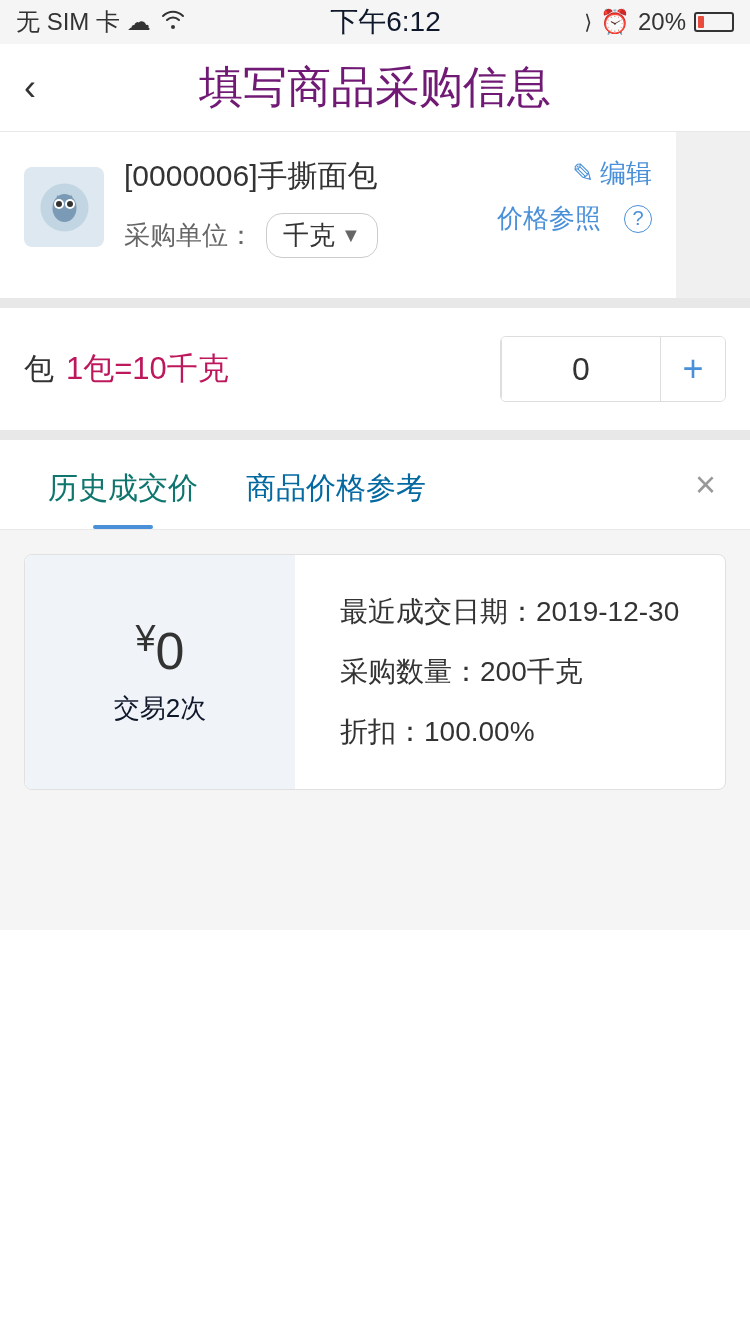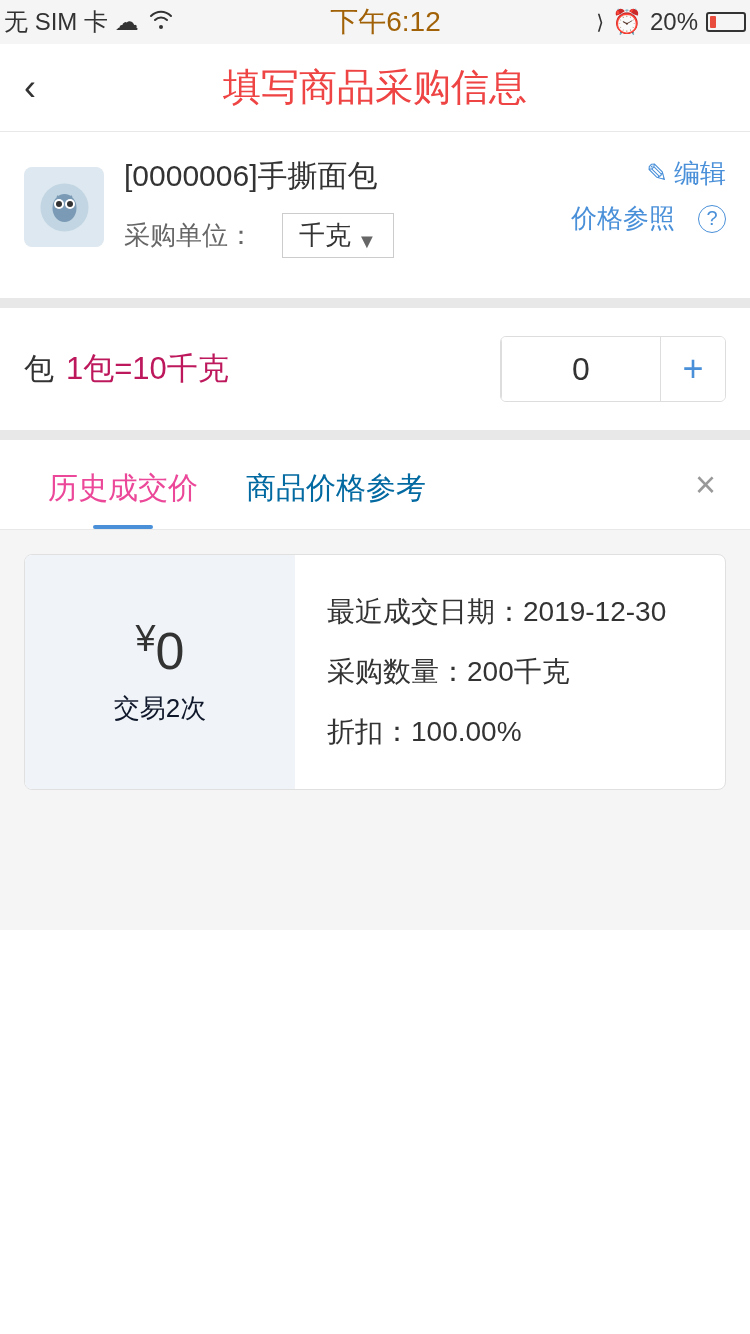--- a/index.html
+++ b/index.html
@@ -13,34 +13,34 @@
     }
 
     
     .status-bar {
       width: 750px;
       height: 44px;
       background: #f5f5f5;
       display: flex;
       align-items: center;
       justify-content: space-between;
-      padding: 0 4px;
+      padding: 0 16px;
       font-size: 26px;
     }
     .status-left {
       display: flex;
       align-items: center;
       gap: 8px;
       font-size: 24px;
       color: #333;
     }
     .status-center {
       font-size: 28px;
       font-weight: 500;
-      color: #a16207;
+      color: #0f172a;
     }
     .status-right {
       display: flex;
       align-items: center;
       gap: 8px;
       font-size: 24px;
       color: #333;
     }
     .battery-body {
       width: 40px;
@@ -71,28 +71,28 @@
       border-bottom: 1px solid #e8e8e8;
     }
     .nav-back {
       position: absolute;
       left: 24px;
       font-size: 36px;
       color: #333;
       cursor: pointer;
     }
     .nav-title {
-      font-size: 38px;
+      font-size: 44px;
       font-weight: 500;
-      color: #ef4444;
+      color: #701a75;
     }
 
     
     .product-card {
-      width: 750px;
+      width: 676px;
       background: #fff;
       padding: 24px 24px 20px 24px;
       margin-top: 0;
     }
     .product-header {
       display: flex;
       align-items: flex-start;
       justify-content: space-between;
       margin-bottom: 20px;
     }
@@ -117,36 +117,36 @@
       justify-content: center;
     }
     .product-name {
       font-size: 30px;
       color: #333;
       font-weight: 400;
     }
     .product-unit-row {
       display: flex;
       align-items: center;
-      gap: 28px;
+      gap: 12px;
       margin-top: 16px;
     }
     .unit-label {
       font-size: 26px;
       color: #666;
     }
     .unit-select {
       border: 1px solid #ccc;
-      border-radius: 0;
+      border-radius: 16px;
       padding: 4px 16px;
       font-size: 26px;
       color: #333;
       background: #fff;
       display: flex;
-      align-items: flex-end;
+      align-items: center;
       gap: 6px;
       cursor: pointer;
     }
     .unit-select-arrow {
       font-size: 20px;
       color: #666;
     }
     .edit-btn {
       color: #4a90d9;
       font-size: 26px;
@@ -268,21 +268,21 @@
       gap: 0;
     }
     .tab-item {
       padding: 28px 24px 20px 24px;
       font-size: 30px;
       color: #0369a1;
       cursor: pointer;
       position: relative;
     }
     .tab-item.active {
-      color: #ec4899;
+      color: #0f766e;
     }
     .tab-item.active::after {
       content: '';
       position: absolute;
       bottom: 0;
       left: 50%;
       transform: translateX(-50%);
       width: 60px;
       height: 4px;
       background: #4a90d9;
@@ -331,21 +331,21 @@
       font-size: 36px;
       vertical-align: super;
     }
     .history-trades {
       font-size: 26px;
       color: #0f172a;
       margin-top: 10px;
     }
     .history-right {
       flex: 1;
-      padding: 36px 32px;
+      padding: 36px 45px;
       display: flex;
       flex-direction: column;
       justify-content: center;
       gap: 18px;
     }
     .history-detail-row {
       font-size: 28px;
       color: #333;
       line-height: 1.5;
     }

